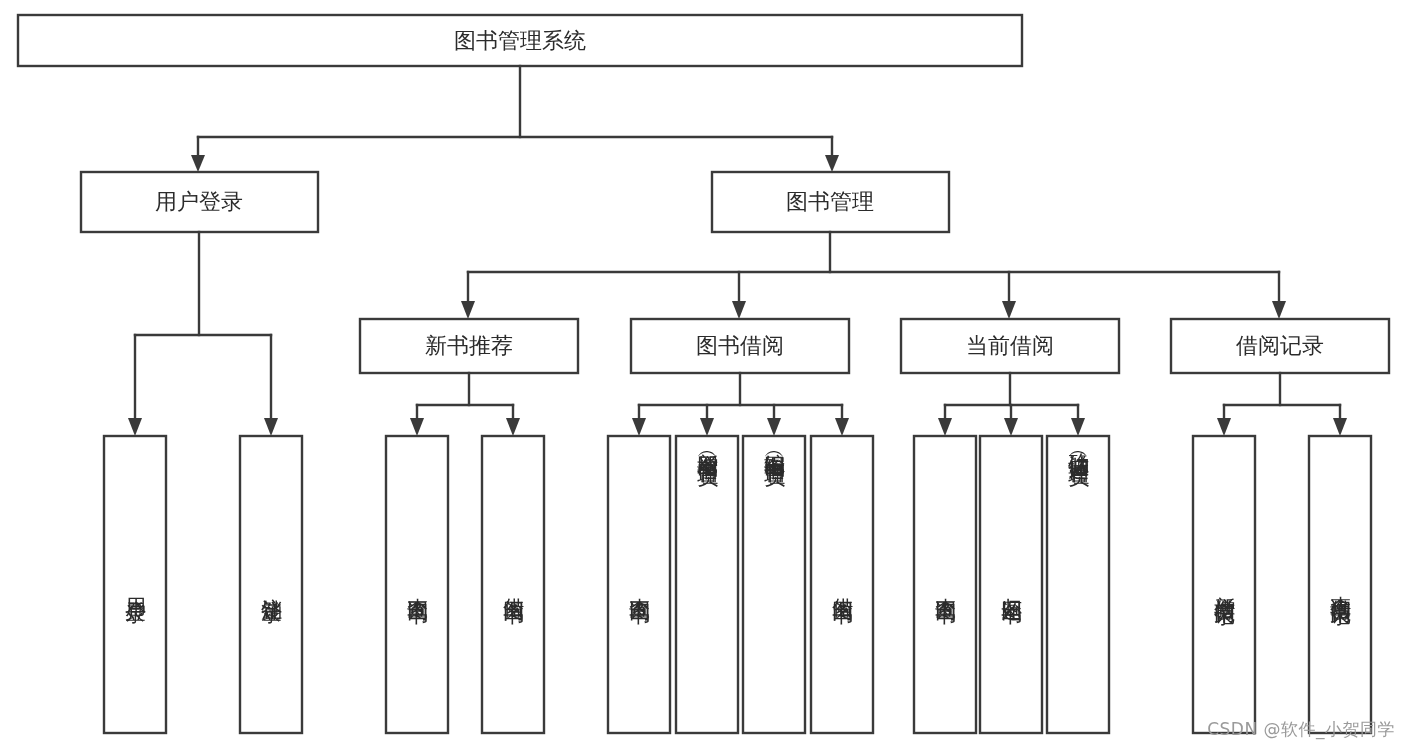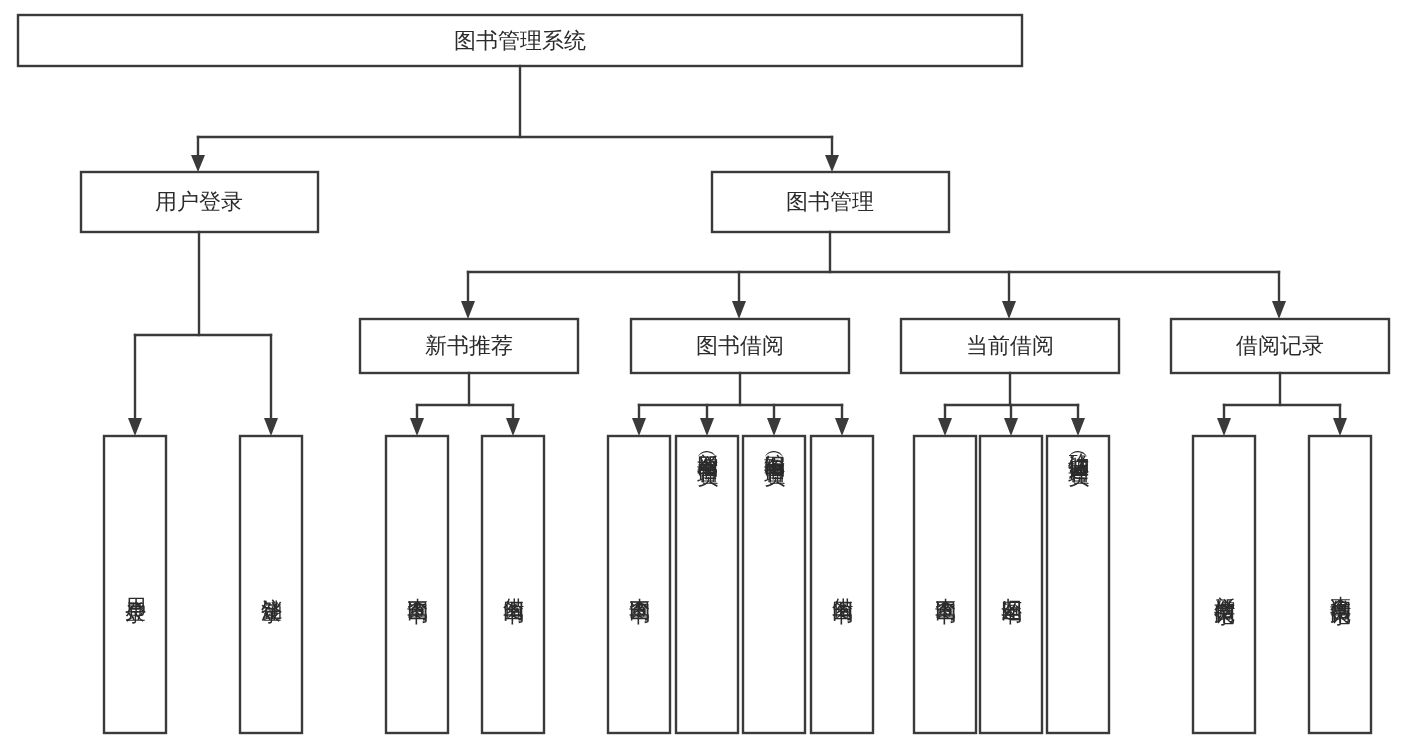--- a/index.html
+++ b/index.html
@@ -244,14 +244,15 @@
     <span class="leaf-label">确认归还（管理员）</span>
   </div>
 
   <div class="leaf-label-wrap" style="left:1193px; top:436px; width:62px; height:297px;">
     <span class="leaf-label">新增借阅记录</span>
   </div>
   <div class="leaf-label-wrap" style="left:1309px; top:436px; width:62px; height:297px;">
     <span class="leaf-label">查询借阅记录</span>
   </div>
 
+  <div class="watermark">CSDN @软件_小贺同学</div>
 
 </div>
 
 </body></html>

